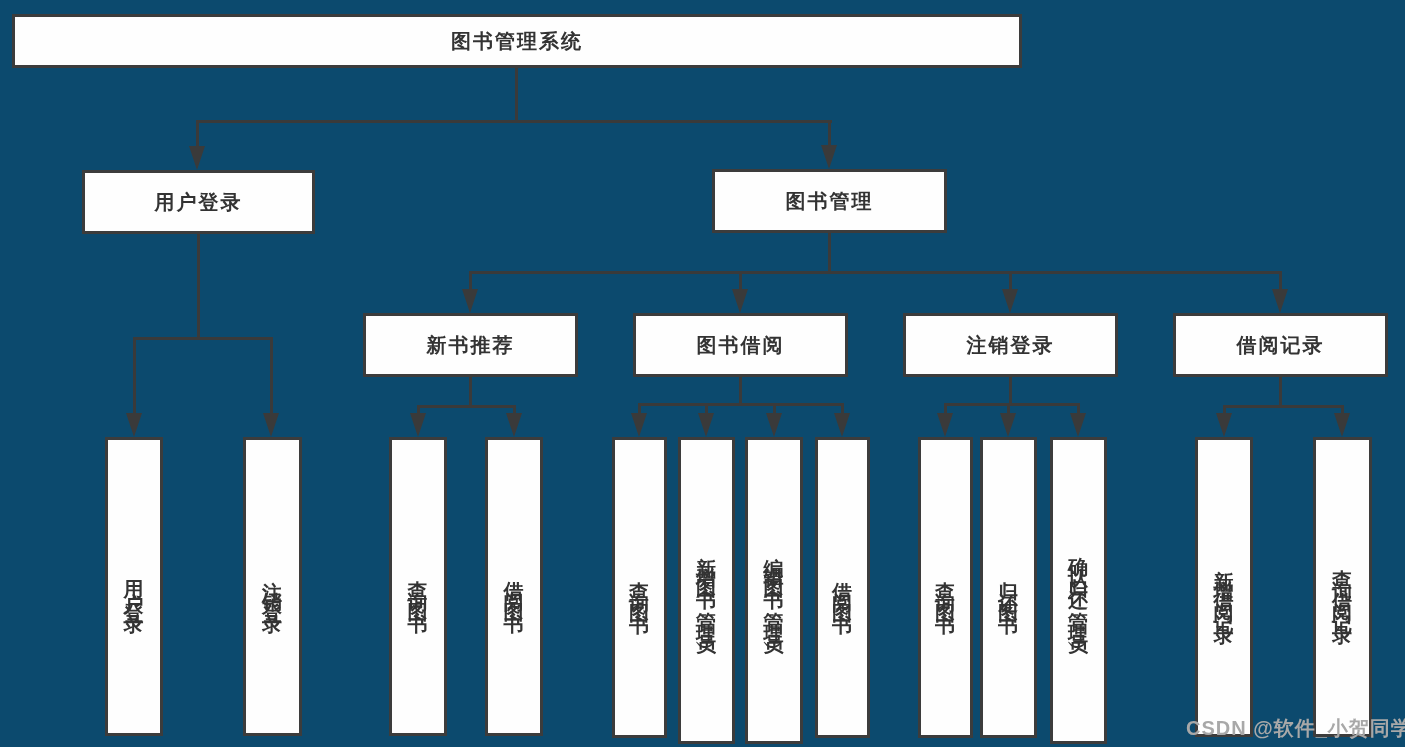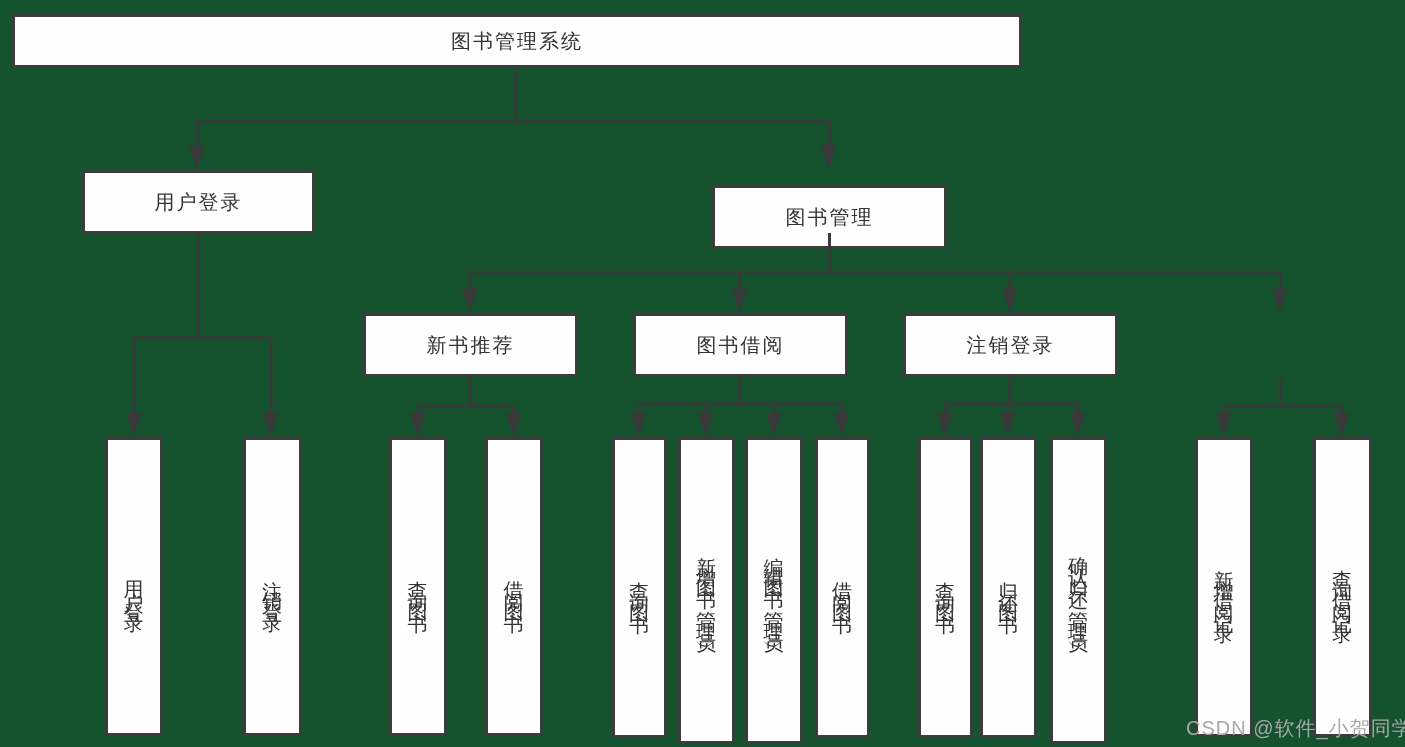--- a/index.html
+++ b/index.html
@@ -1,19 +1,19 @@
 <!DOCTYPE html>
 <html><head>
 <meta charset="utf-8">
 <style>
   html,body { margin:0; padding:0; background:#ffffff; }
   body { font-family: "Liberation Sans", "DejaVu Sans", sans-serif; }
   #stage {
-    position:relative; width:1405px; height:747px; background:#14532d;
-    overflow:hidden; color:#2f2f2f;
+    position:relative; width:1405px; height:747px; background:#0c4a6e;
+    overflow:hidden; color:#2f2f2f;font-weight:bold;
   }
   .node {
     position:absolute; box-sizing:border-box;
     border:3px solid #3c3c3c; background:#fefefe;
     display:flex; align-items:center; justify-content:center;
     font-size:20px; letter-spacing:2px; color:#333333;
   }
   .vnode {
     position:absolute; box-sizing:border-box;
     border:3px solid #3c3c3c; background:#fefefe;
@@ -42,36 +42,39 @@
 <div id="stage">
 
   <div class="node" style="left:12px; top:14px; width:1010px; height:54px;">
     <span>图书管理系统</span>
   </div>
 
   <div class="node" style="left:82px; top:170px; width:233px; height:64px;">
     <span>用户登录</span>
   </div>
 
-  <div class="node" style="left:712px; top:185px; width:235px; height:64px;">
+  <div class="node" style="left:712px; top:169px; width:235px; height:64px;">
     <span>图书管理</span>
   </div>
 
   <div class="node" style="left:633px; top:313px; width:215px; height:64px;">
     <span>图书借阅</span>
   </div>
 
   <div class="node" style="left:363px; top:313px; width:215px; height:64px;">
     <span>新书推荐</span>
   </div>
 
   <div class="node" style="left:903px; top:313px; width:215px; height:64px;">
     <span>注销登录</span>
   </div>
 
+  <div class="node" style="left:1173px; top:313px; width:215px; height:64px;">
+    <span>借阅记录</span>
+  </div>
 
   <div class="vnode" style="left:105px; top:437px; width:58px; height:299px;">
     <span class="vlabel">用户登录</span>
   </div>
 
   <div class="vnode" style="left:243px; top:437px; width:59px; height:299px;">
     <span class="vlabel">注销登录</span>
   </div>
 
   <div class="vnode" style="left:389px; top:437px; width:58px; height:299px;">

